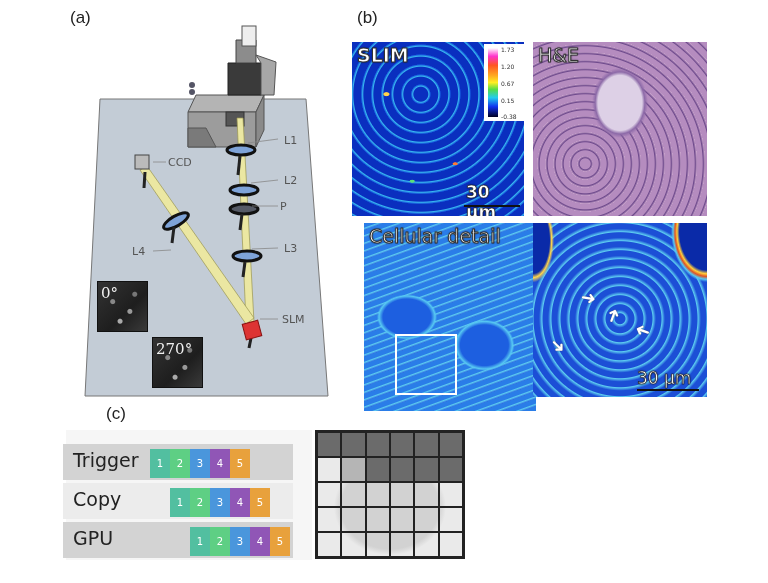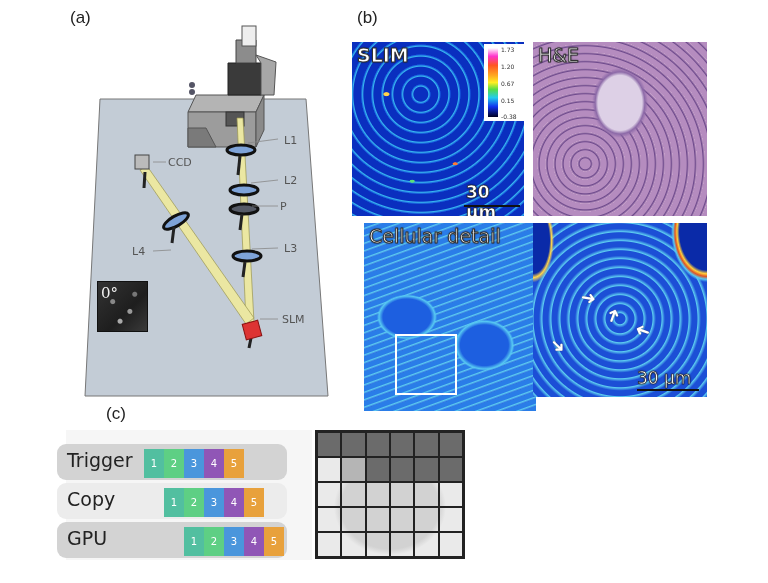--- a/index.html
+++ b/index.html
@@ -58,21 +58,21 @@
   .scale-bar { position:absolute; height:2px; background:#111; }
   .colorbar { position:absolute; left:484px; top:44px; width:44px; height:77px; background:#fff; }
   .colorbar .grad { position:absolute; left:4px; top:4px; width:10px; height:69px;
     background:linear-gradient(to bottom,#ffffff 0%,#ff33cc 12%,#ff5522 25%,#ffaa22 40%,#ffee22 50%,#55dd44 60%,#22ccee 72%,#1133ee 85%,#000022 100%); }
   .colorbar .tick { position:absolute; left:17px; font-size:6px; color:#333; font-family:"DejaVu Sans", sans-serif; }
   .inset-box { position:absolute; left:395px; top:334px; width:58px; height:57px; border:2px solid #fff; }
   .arrow { position:absolute; color:#fff; font-size:18px; font-weight:bold; text-shadow:0 0 1px #333; }
 
   
   .pipeline-bg { position:absolute; left:66px; top:430px; width:246px; height:130px; background:#f6f6f6; }
-  .row { position:absolute; left:57px; width:230px; height:36px;border-radius:9px; }
+  .row { position:absolute; left:63px; width:230px; height:36px; }
   .row-label { position:absolute; left:10px; top:5px; font-size:19px; color:#222; font-family:"DejaVu Sans", sans-serif; }
   .block { position:absolute; top:5px; width:20px; height:29px; color:#fff; font-size:10px; text-align:center; line-height:29px; font-family:"DejaVu Sans", sans-serif; }
   .grid-wrap { position:absolute; left:315px; top:430px; width:150px; height:129px; border:2px solid #222; box-sizing:border-box; }
   .grid-cell { position:absolute; width:25px; height:25.8px; border:1px solid #222; box-sizing:border-box; }
 </style>
 </head>
 <body>
 
 <div id="lbl-a" class="panel-label">(a)</div>
 <div id="lbl-b" class="panel-label">(b)</div>
@@ -132,20 +132,23 @@
   <span class="optic-label" style="left:268px;top:134px">L1</span>
   <span class="optic-label" style="left:152px;top:156px">CCD</span>
   <span class="optic-label" style="left:268px;top:174px">L2</span>
   <span class="optic-label" style="left:264px;top:200px">P</span>
   <span class="optic-label" style="left:268px;top:242px">L3</span>
   <span class="optic-label" style="left:116px;top:245px">L4</span>
   <span class="optic-label" style="left:266px;top:313px">SLM</span>
 
   <div class="polar-tile" style="left:81px;top:281px">
       <span>0°</span>
+    </div>
+  <div class="polar-tile" style="left:136px;top:337px">
+      <span>270°</span>
     </div>
 </div>
 
 <div class="micro slim-bg" style="left:352px;top:42px;width:172px;height:174px">
   <div class="micro-title">SLIM</div>
   <div class="scale-text" style="left:114px;top:140px">30 μm</div>
   <div class="scale-bar" style="left:112px;top:163px;width:56px"></div>
 </div>
 <div class="colorbar">
   <div class="grad"></div>

